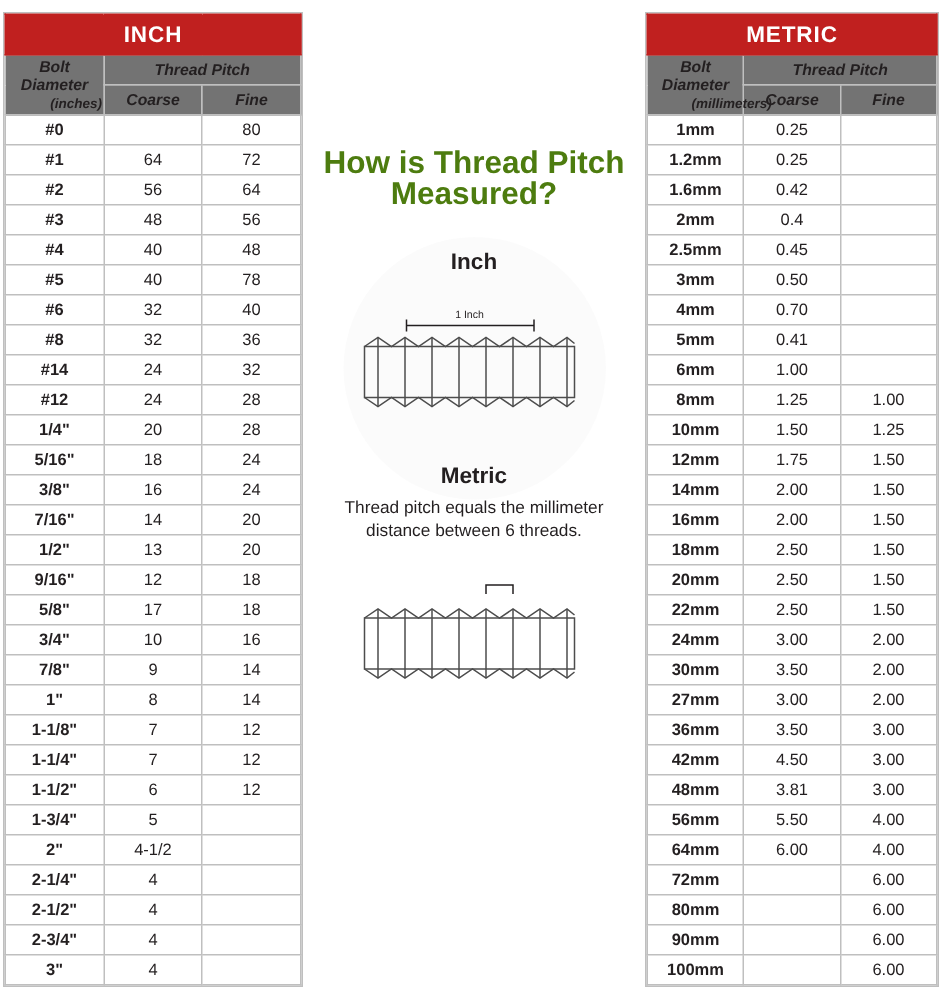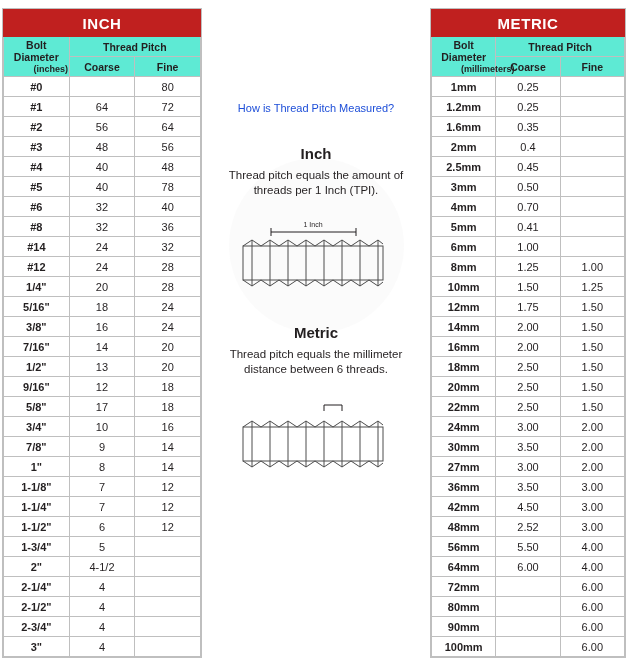--- a/index.html
+++ b/index.html
@@ -45,24 +45,25 @@
   }
   table.pitch th.title {
     background: #c0201f;
     color: #ffffff;
     font-size: 15px;
     letter-spacing: 0.6px;
     height: 26px;
     border: 1px solid #c0201f;
   }
   table.pitch th.sub {
-    background: #5eead4;
+    background: #737373;
     font-size: 10.5px;
     line-height: 12px;
     height: 26px;
+    font-style: italic;
   }
   table.pitch th.sub .small {
     font-size: 9px;
     font-weight: bold;
     display: block;
     margin-left: 29px;
   }
   table.pitch td.val {
     font-weight: normal;
     font-size: 11px;
@@ -74,25 +75,25 @@
   
   .center {
     position: absolute;
     left: 205px;
     top: 8px;
     width: 222px;
     height: 643px;
     text-align: center;
   }
   .center h1 {
-    font-size: 11px;
+    font-size: 21px;
     line-height: 21px;
     margin: 90px 0 0 0;
-    font-weight: normal;
-    color: #1d4ed8;
+    font-weight: bold;
+    color: #4d7c0f;
   }
   .center h2 {
     font-size: 15px;
     margin: 26px 0 6px 0;
     font-weight: bold;
     color: #231f20;
   }
   .center p {
     font-size: 11.5px;
     line-height: 15px;
@@ -289,21 +290,20 @@
         </tbody>
     </table>
   </div>
 
   <div class="center">
     <div class="watermark"></div>
 
     <h1>How is Thread Pitch Measured?</h1>
 
     <h2>Inch</h2>
-    <p>Thread pitch equals the amount of threads per 1 Inch (TPI).</p>
 
     <div class="bolt-fig">
       <svg width="210" height="88" viewBox="0 0 210 88">
 
         <line x1="60" y1="22" x2="145" y2="22" stroke="#231f20" stroke-width="1"></line>
         <line x1="60" y1="18" x2="60" y2="26" stroke="#231f20" stroke-width="1"></line>
         <line x1="145" y1="18" x2="145" y2="26" stroke="#231f20" stroke-width="1"></line>
         <text x="102" y="17" font-size="7" text-anchor="middle" fill="#231f20" font-family="Liberation Sans, sans-serif">1 Inch</text>
 
         <g stroke="#4d4d4d" stroke-width="1" fill="none">
@@ -372,21 +372,21 @@
             <td class="val">0.25</td>
             <td class="val"></td>
           </tr>
           <tr>
             <td class="bolt">1.2mm</td>
             <td class="val">0.25</td>
             <td class="val"></td>
           </tr>
           <tr>
             <td class="bolt">1.6mm</td>
-            <td class="val">0.35</td>
+            <td class="val">0.42</td>
             <td class="val"></td>
           </tr>
           <tr>
             <td class="bolt">2mm</td>
             <td class="val">0.4</td>
             <td class="val"></td>
           </tr>
           <tr>
             <td class="bolt">2.5mm</td>
             <td class="val">0.45</td>
@@ -472,21 +472,21 @@
             <td class="val">3.50</td>
             <td class="val">3.00</td>
           </tr>
           <tr>
             <td class="bolt">42mm</td>
             <td class="val">4.50</td>
             <td class="val">3.00</td>
           </tr>
           <tr>
             <td class="bolt">48mm</td>
-            <td class="val">2.52</td>
+            <td class="val">3.81</td>
             <td class="val">3.00</td>
           </tr>
           <tr>
             <td class="bolt">56mm</td>
             <td class="val">5.50</td>
             <td class="val">4.00</td>
           </tr>
           <tr>
             <td class="bolt">64mm</td>
             <td class="val">6.00</td>

